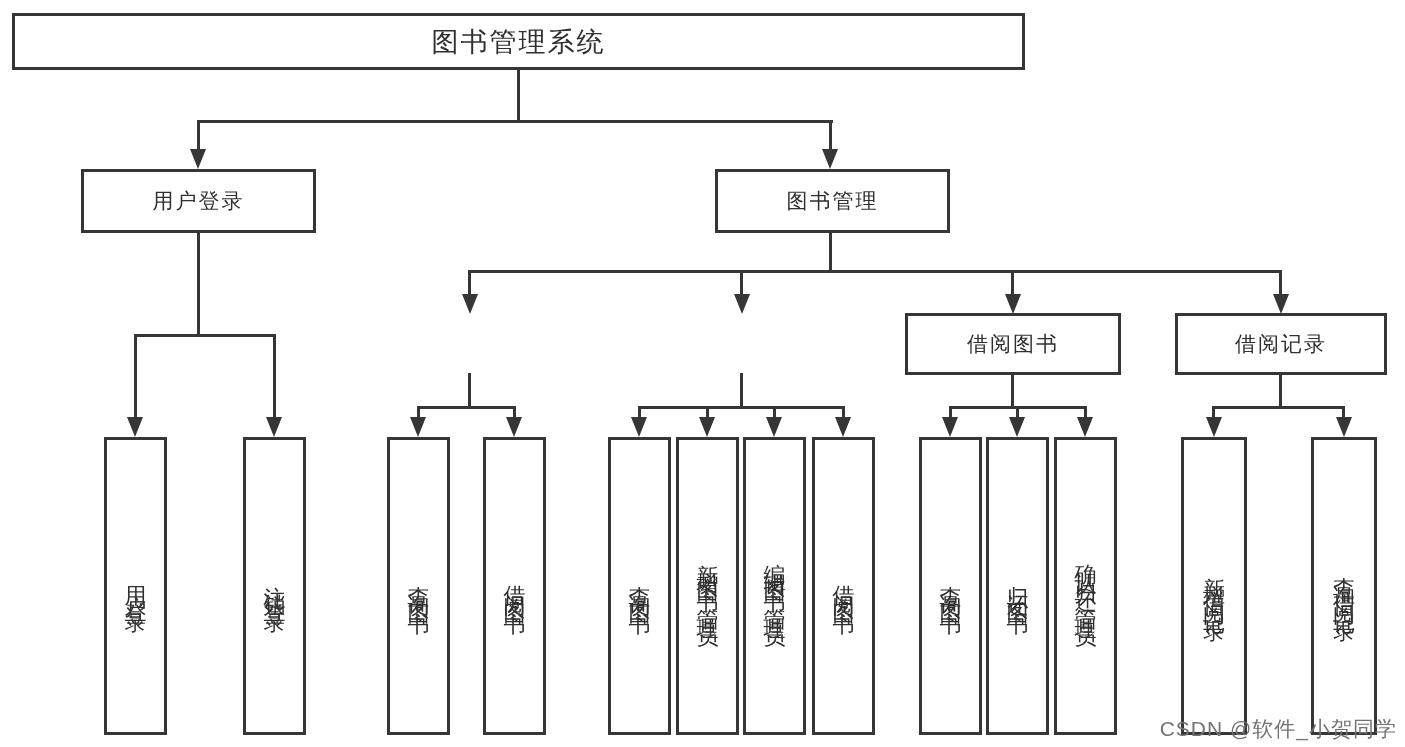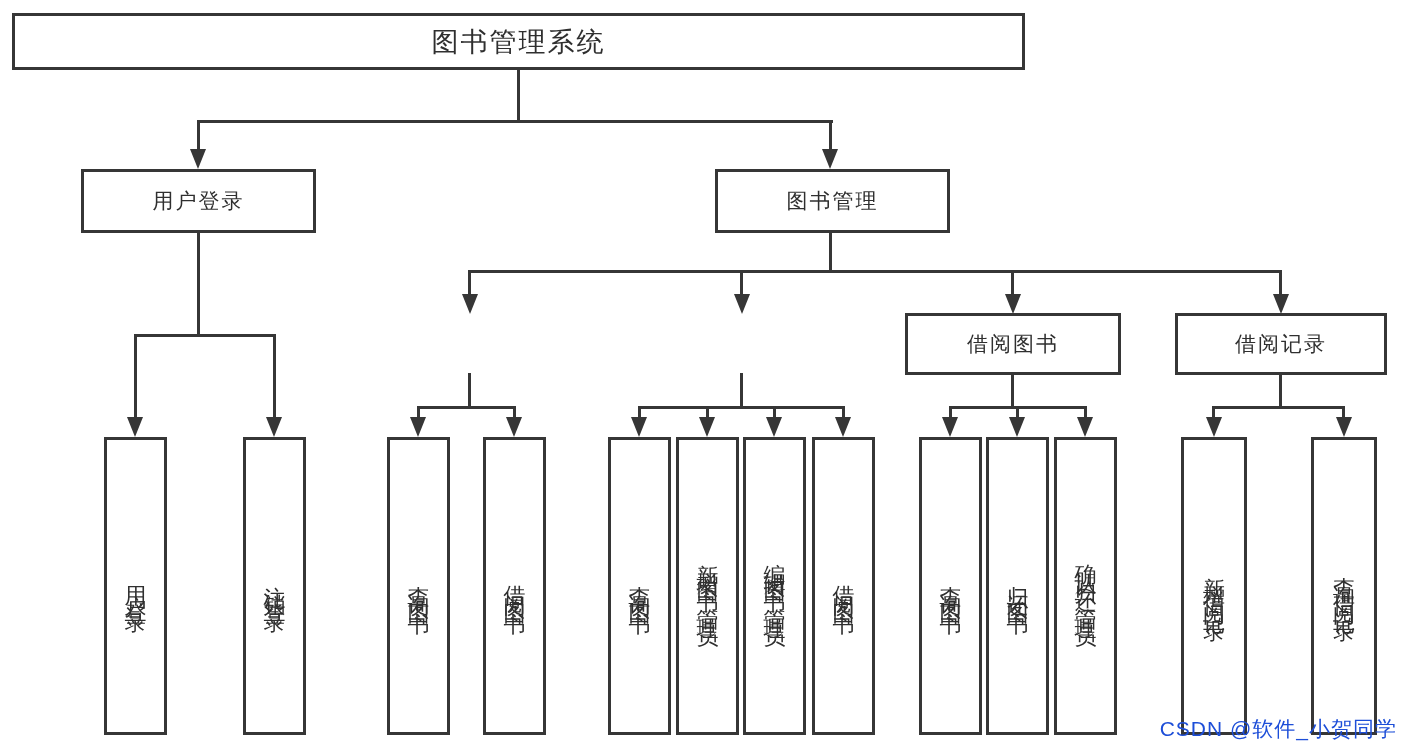--- a/index.html
+++ b/index.html
@@ -52,21 +52,21 @@
     width: 0; height: 0;
     border-left: 8px solid transparent;
     border-right: 8px solid transparent;
     border-top: 20px solid #363636;
   }
   .watermark {
     position: absolute;
     right: 8px;
     bottom: 4px;
     font-size: 21px;
-    color: #1d4ed8;
+    color: #737373;
     letter-spacing: 1px;
     z-index: 10;
   }
 </style>
 </head>
 <body>
 
 <div class="canvas">
 
   <div class="node root" style="left:12px;top:13px;width:1013px;height:57px">

